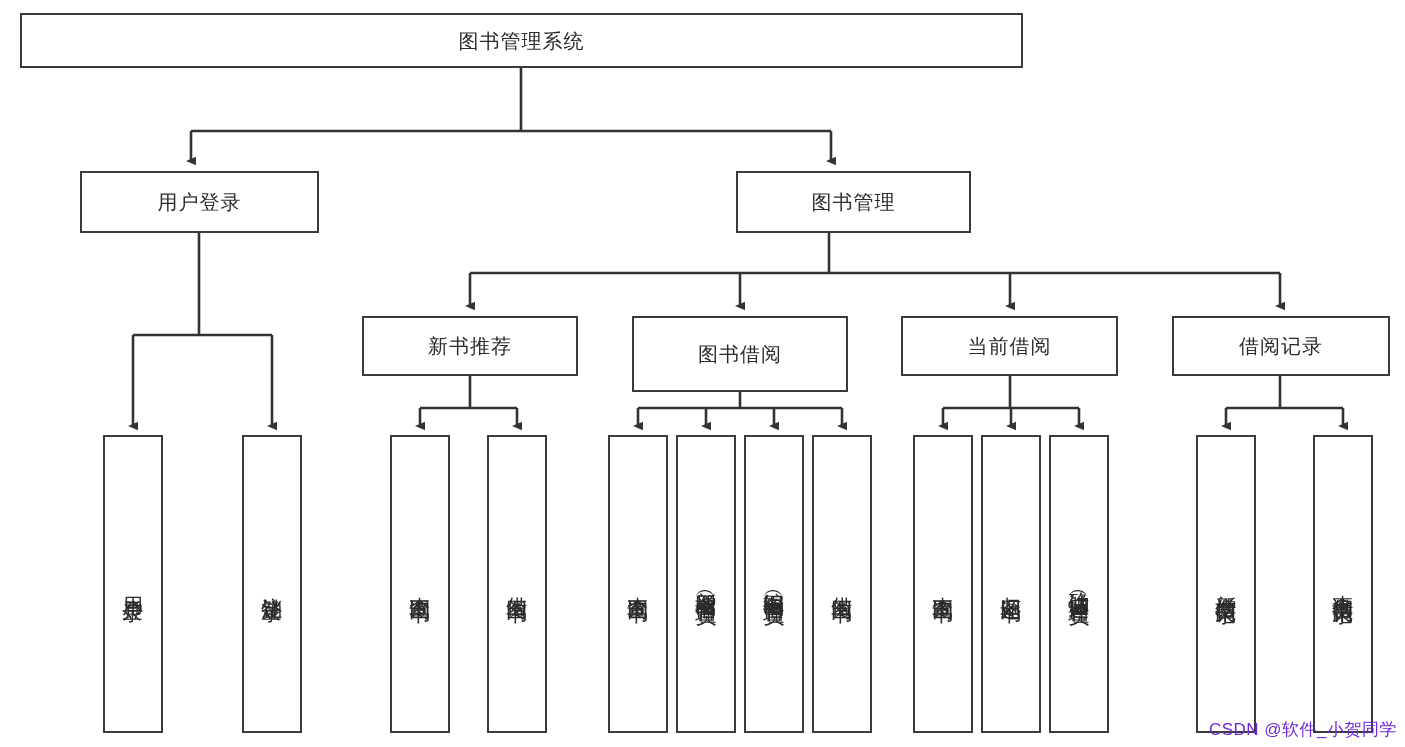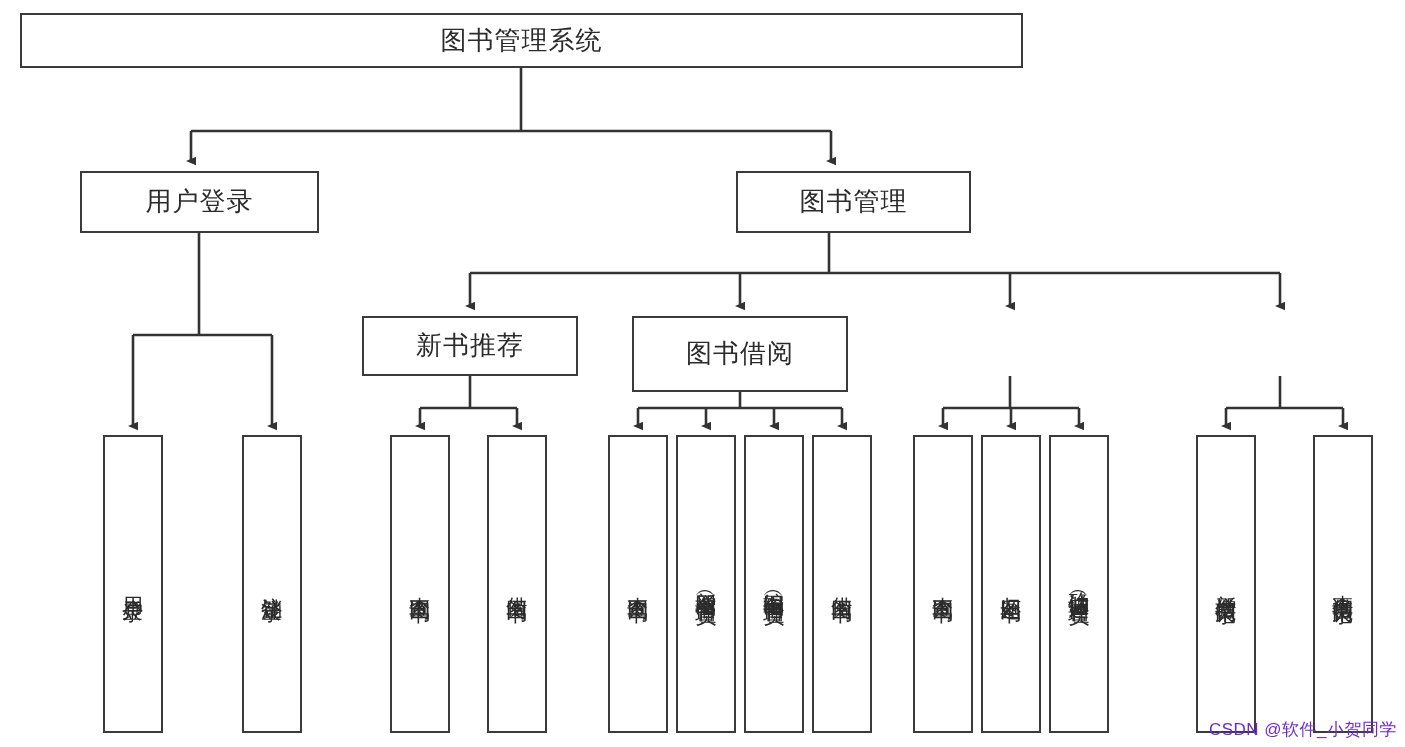--- a/index.html
+++ b/index.html
@@ -30,21 +30,21 @@
     position: absolute;
     box-sizing: border-box;
     background: #ffffff;
     border: 2.5px solid #3b3b3b;
     display: flex;
     align-items: center;
     justify-content: center;
     color: #2b2b2b;
   }
   .node.horiz {
-    font-size: 26px;
+    font-size: 20px;
     letter-spacing: 1px;
     line-height: 1.2;
   }
   .node.vert {
     font-size: 21px;
     line-height: 1.12;
     letter-spacing: 1px;
   }
   .node.vert .vtext {
     writing-mode: vertical-rl;
@@ -132,21 +132,27 @@
   </div>
 
   <div class="node horiz" style="left:362px; top:316px; width:216px; height:60px;">
     <span>新书推荐</span>
   </div>
 
   <div class="node horiz" style="left:632px; top:316px; width:216px; height:76px;">
     <span>图书借阅</span>
   </div>
 
-
+  <div class="node horiz" style="left:901px; top:316px; width:217px; height:60px;">
+    <span>当前借阅</span>
+  </div>
+
+  <div class="node horiz" style="left:1172px; top:316px; width:218px; height:60px;">
+    <span>借阅记录</span>
+  </div>
 
   <div class="node vert" style="left:103px; top:435px; width:60px; height:298px;">
     <span class="vtext">用户登录</span>
   </div>
 
   <div class="node vert" style="left:242px; top:435px; width:60px; height:298px;">
     <span class="vtext">注销登录</span>
   </div>
 
   <div class="node vert" style="left:390px; top:435px; width:60px; height:298px;">

